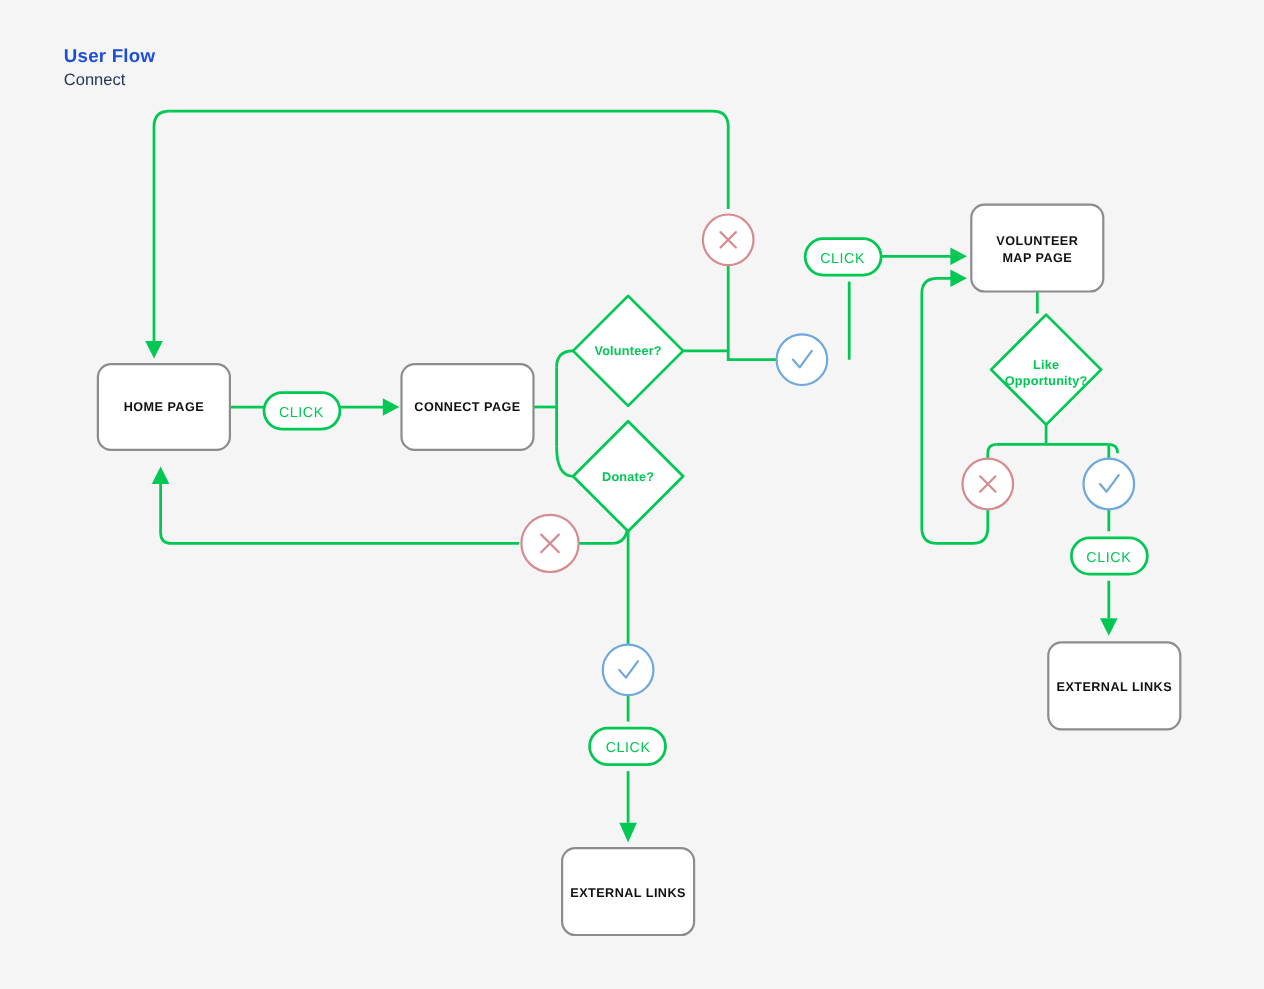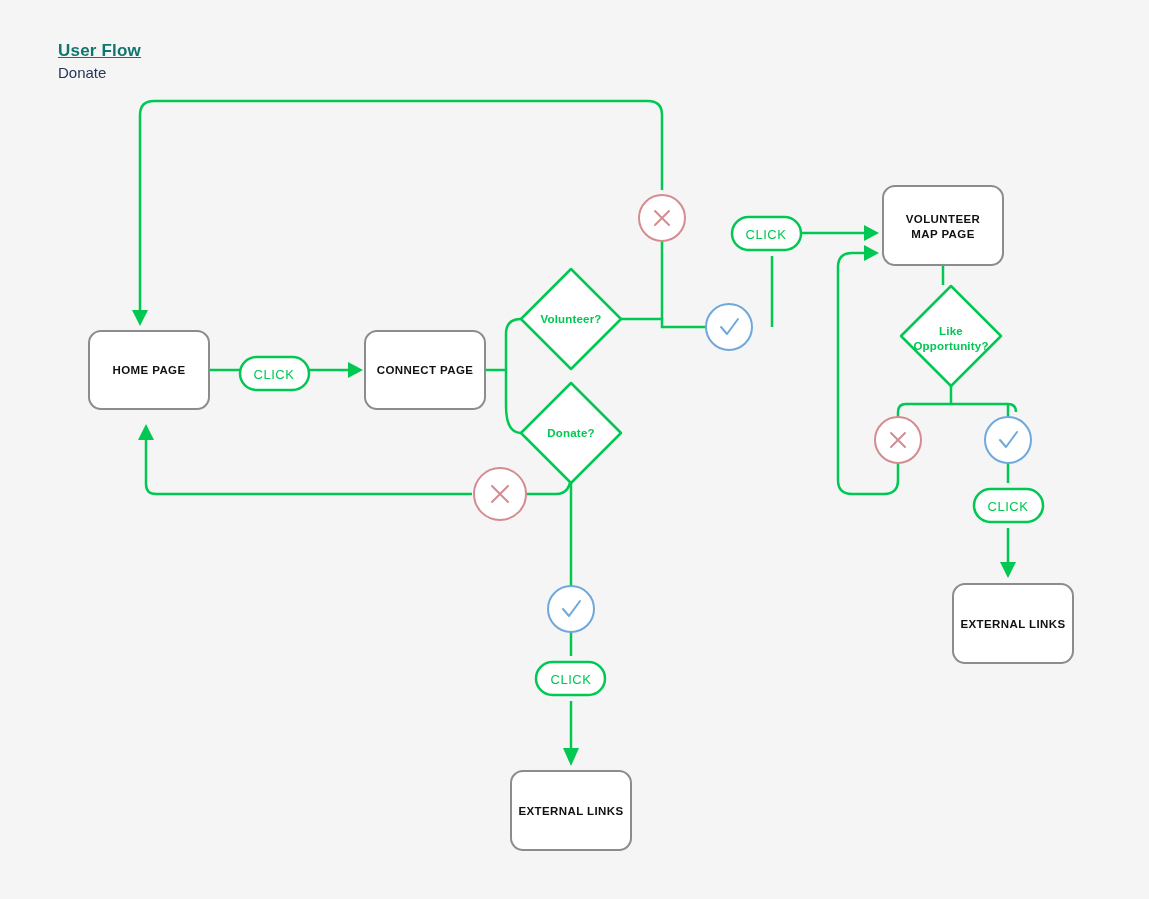--- a/index.html
+++ b/index.html
@@ -15,24 +15,23 @@
     position: relative;
   }
   #header {
     position: absolute;
     left: 58px;
     top: 40px;
   }
   #header .title {
     font-size: 17px;
     font-weight: bold;
-    color: #0f766e;
+    color: #1d4ed8;
     letter-spacing: 0.2px;
     line-height: 22px;
-    text-decoration: underline;
   }
   #header .subtitle {
     font-size: 15px;
     font-weight: normal;
     color: #253659;
     line-height: 20px;
     margin-top: 1px;
   }
   #canvas {
     position: absolute;
@@ -107,21 +106,21 @@
   }
   .arrow {
     fill: #00c853;
   }
 </style>
 </head>
 <body>
 
 <div id="header">
   <div class="title">User Flow</div>
-  <div class="subtitle">Donate</div>
+  <div class="subtitle">Connect</div>
 </div>
 
 <svg id="canvas" width="1149" height="899" viewBox="0 0 1149 899">
 
   <path class="conn" d="M209,370 L240,370"></path>
 
   <path class="conn" d="M309,370 L352,370"></path>
   <polygon class="arrow" points="348,362 363,370 348,378"></polygon>
 
   <path class="conn" d="M485,370 L506,370"></path>

